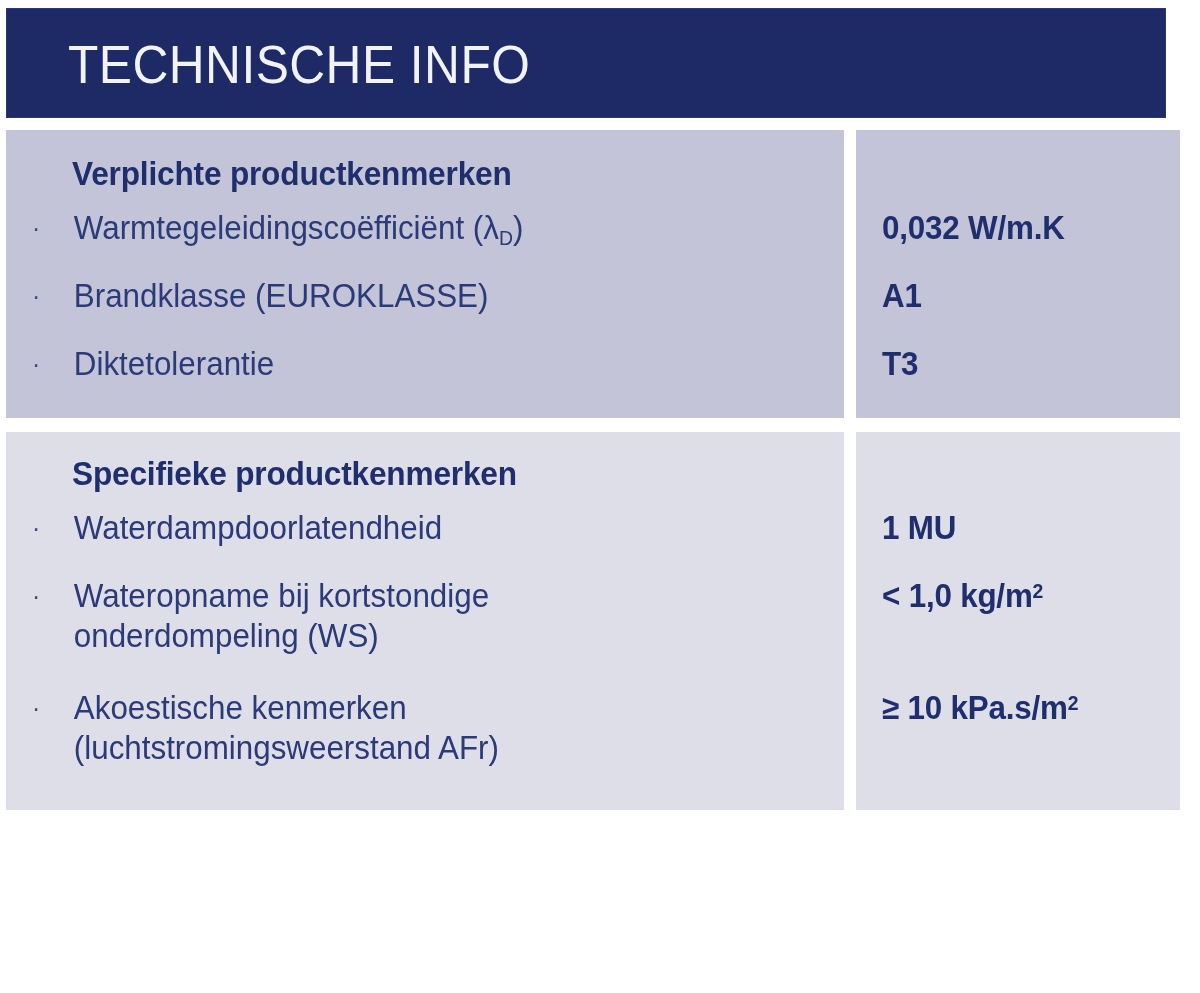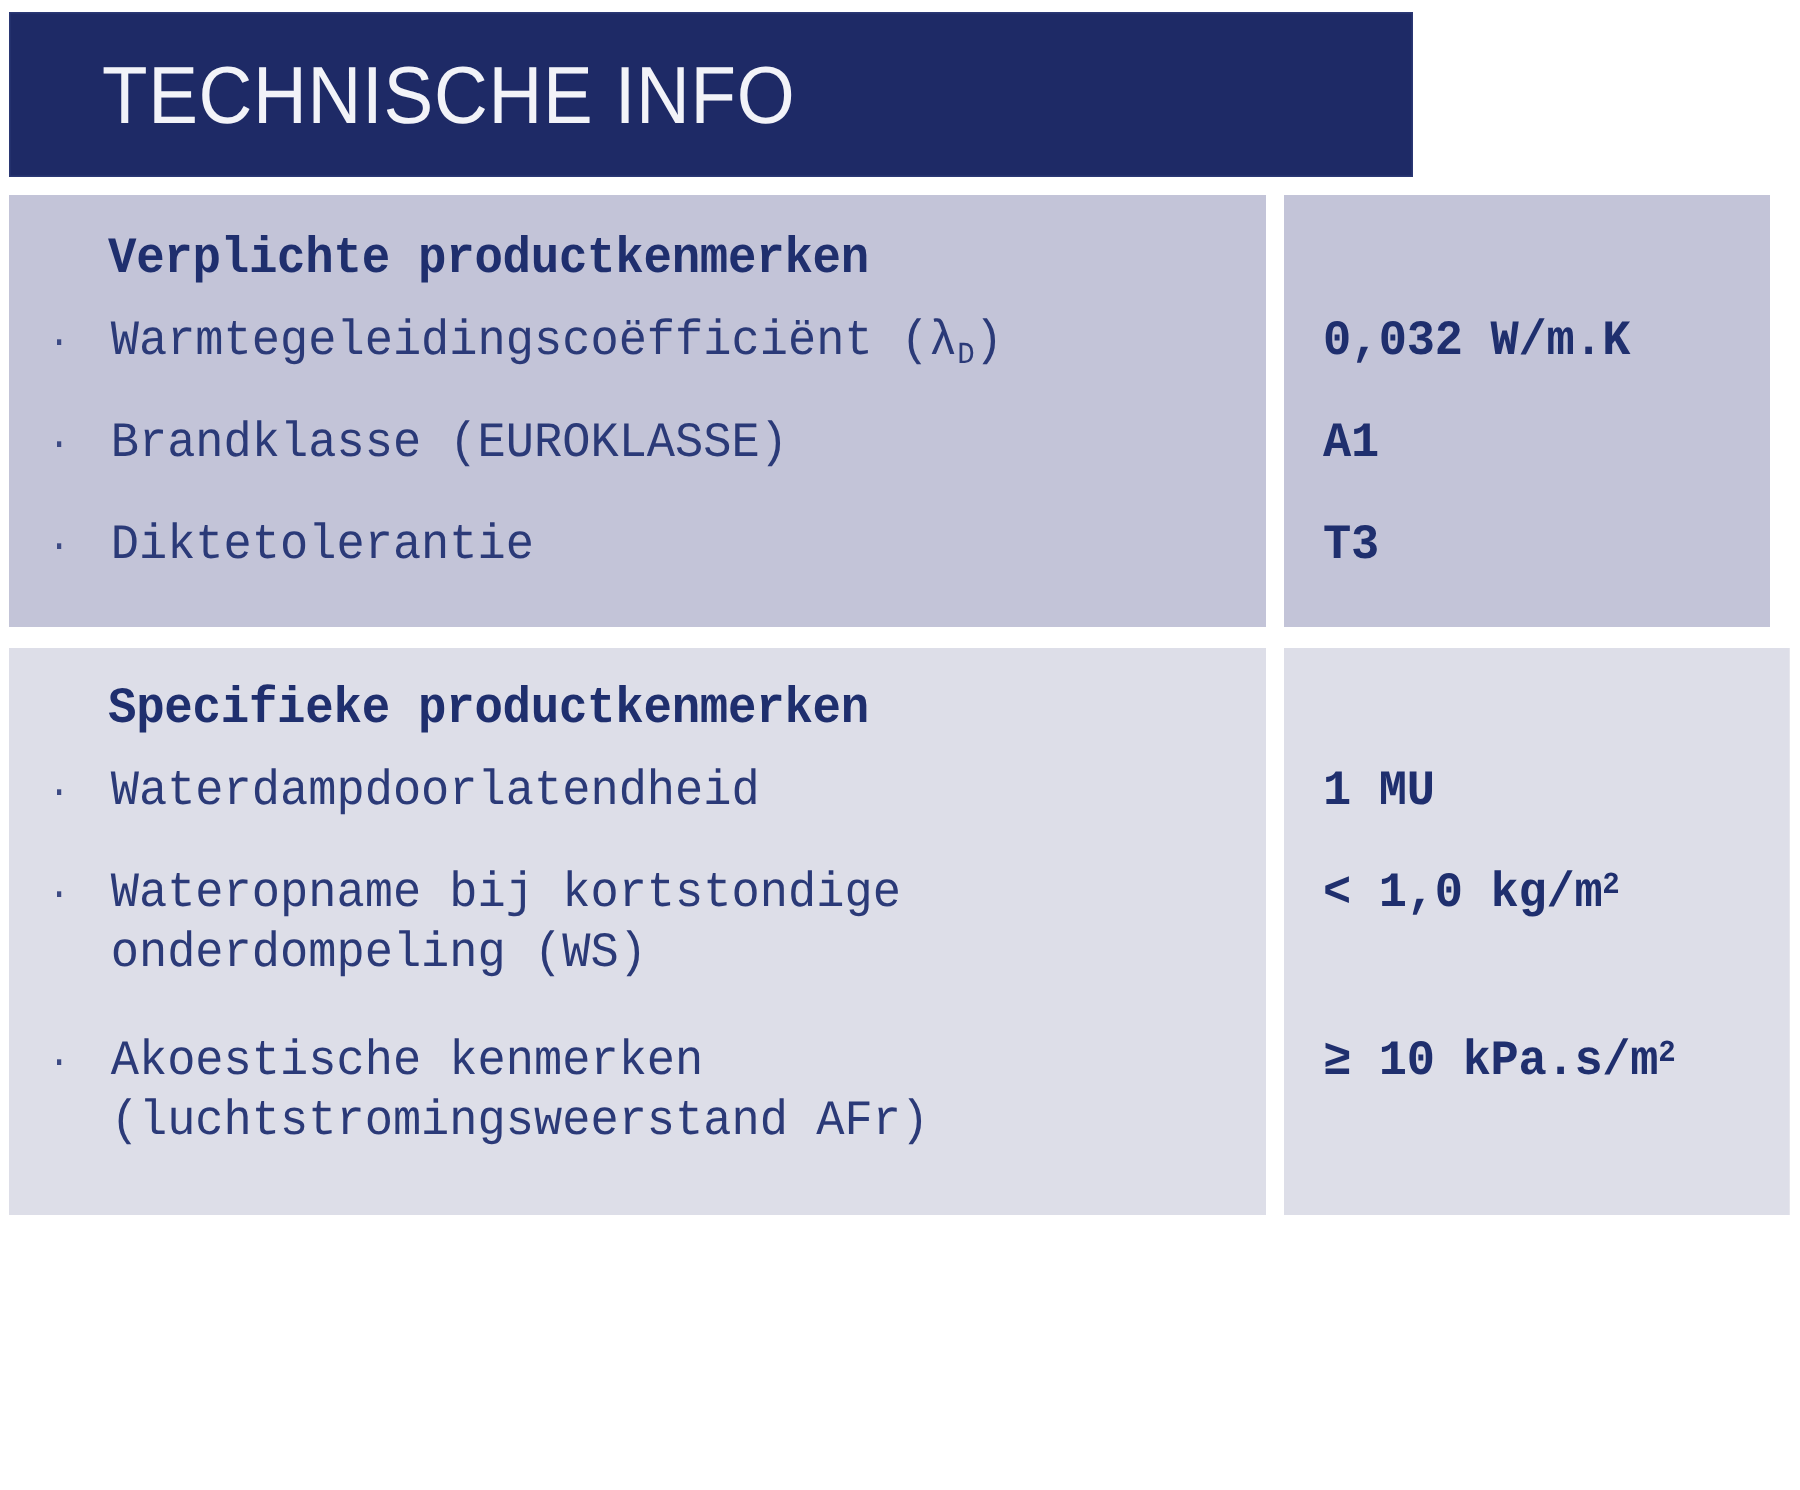--- a/index.html
+++ b/index.html
@@ -6,40 +6,40 @@
   body{
     width:1200px;height:993px;
     background:#ffffff;
     font-family:"Liberation Sans","DejaVu Sans",sans-serif;
     overflow:hidden;
   }
   #page{position:relative;width:1200px;height:993px;background:#ffffff;}
 
   
   .hdr{
-    position:absolute;left:6px;top:8px;width:936px;height:110px;
+    position:absolute;left:6px;top:8px;width:1160px;height:110px;
     background:#1e2a66;
     box-shadow:0 0 0 1px #2b3874 inset;
   }
   .hdr-title{
     position:absolute;left:62px;top:27px;
     color:#f2f3f8;
     font-size:54px;
     line-height:58px;
     font-weight:400;
     letter-spacing:0.5px;
     transform:scaleX(0.92);
     transform-origin:left center;
     white-space:nowrap;
   }
 
   
-  .section{position:absolute;left:6px;width:1174px;font-family:Liberation Mono, monospace;}
+  .section{position:absolute;left:6px;width:1174px;}
   .sec-dark{background:#c3c4d8;}
-  .sec-light{background:#dddee8;padding-left:13px;}
+  .sec-light{background:#dddee8;}
 
   .col-label{
     position:absolute;left:0;top:0;width:838px;height:100%;
     background:inherit;
   }
   .col-value{
     position:absolute;left:850px;top:0;width:324px;height:100%;
     background:inherit;
   }
   .section .splitter{

